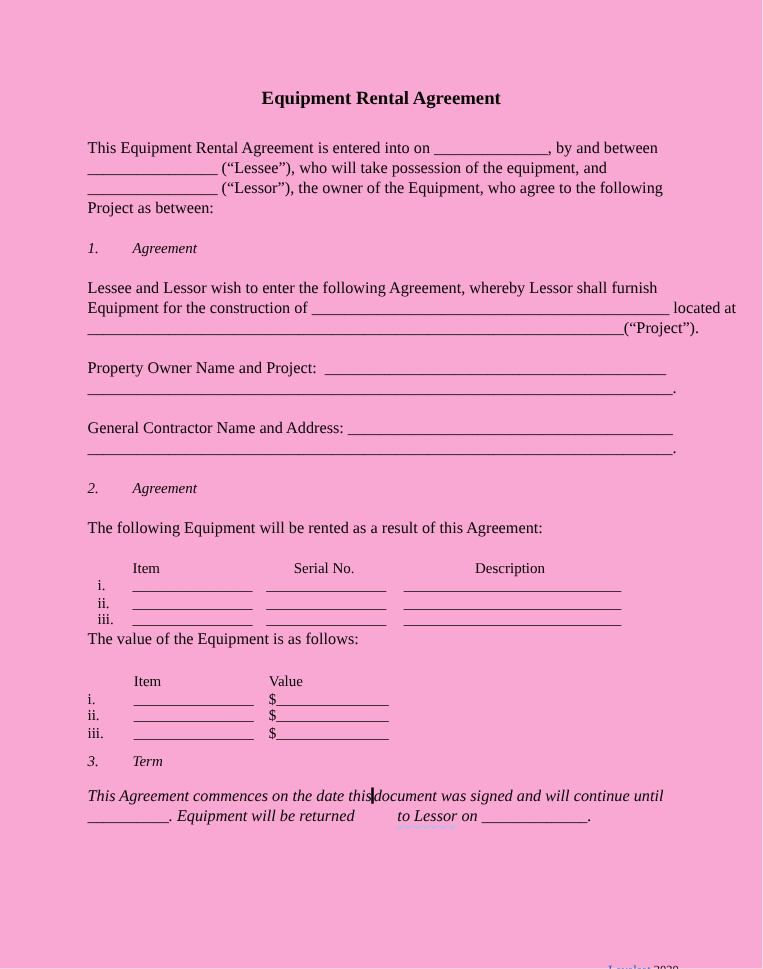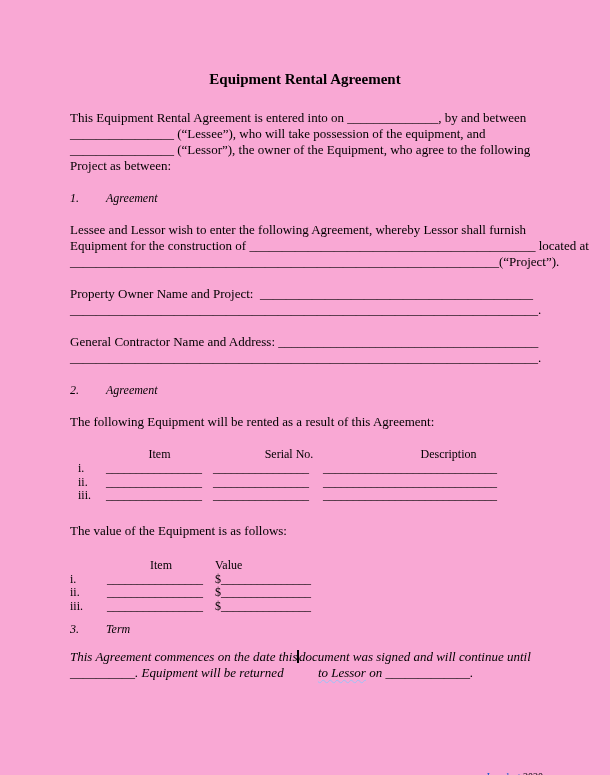--- a/index.html
+++ b/index.html
@@ -19,24 +19,24 @@
   .title {
     font-size:15px; line-height:18px;
     font-weight:bold; text-align:center;
   }
   .line { white-space:pre; font-size:13px; line-height:16px; }
   .sec { font-size:12px; line-height:16px; font-style:italic; white-space:pre; }
   .sec-num { display:inline-block; width:36px; }
   .mt12 { margin-top:12px;font-style:italic; }
   .mt16 { margin-top:16px; }
   .mt18 { margin-top:18px; }
-  .mt20 { margin-top:20px; }
+  .mt20 { }
   .mt22 { margin-top:22px; }
   .mt24 { margin-top:8px; }
-  .t-header { display:flex; align-items:baseline; font-size:12px; line-height:16px; white-space:pre;text-align:center; }
+  .t-header { display:flex; align-items:baseline; font-size:12px; line-height:16px; white-space:pre; }
   .t-row { display:flex; align-items:baseline; font-size:12px; line-height:13.5px; white-space:pre; }
   .t1-ind { margin-left:8px; }
   .t1 .c-num { width:28px; }
   .t1 .c-item { width:107px; }
   .t1 .c-serial { width:110px; }
   .t1 .c-desc { width:174px; }
   .t1 .h-serial { padding-left:2px;margin-left:20px; }
   .t1 .h-desc { padding-left:37px; }
   .t2 .c-num { width:37px; }
   .t2 .c-item { width:108px; }

